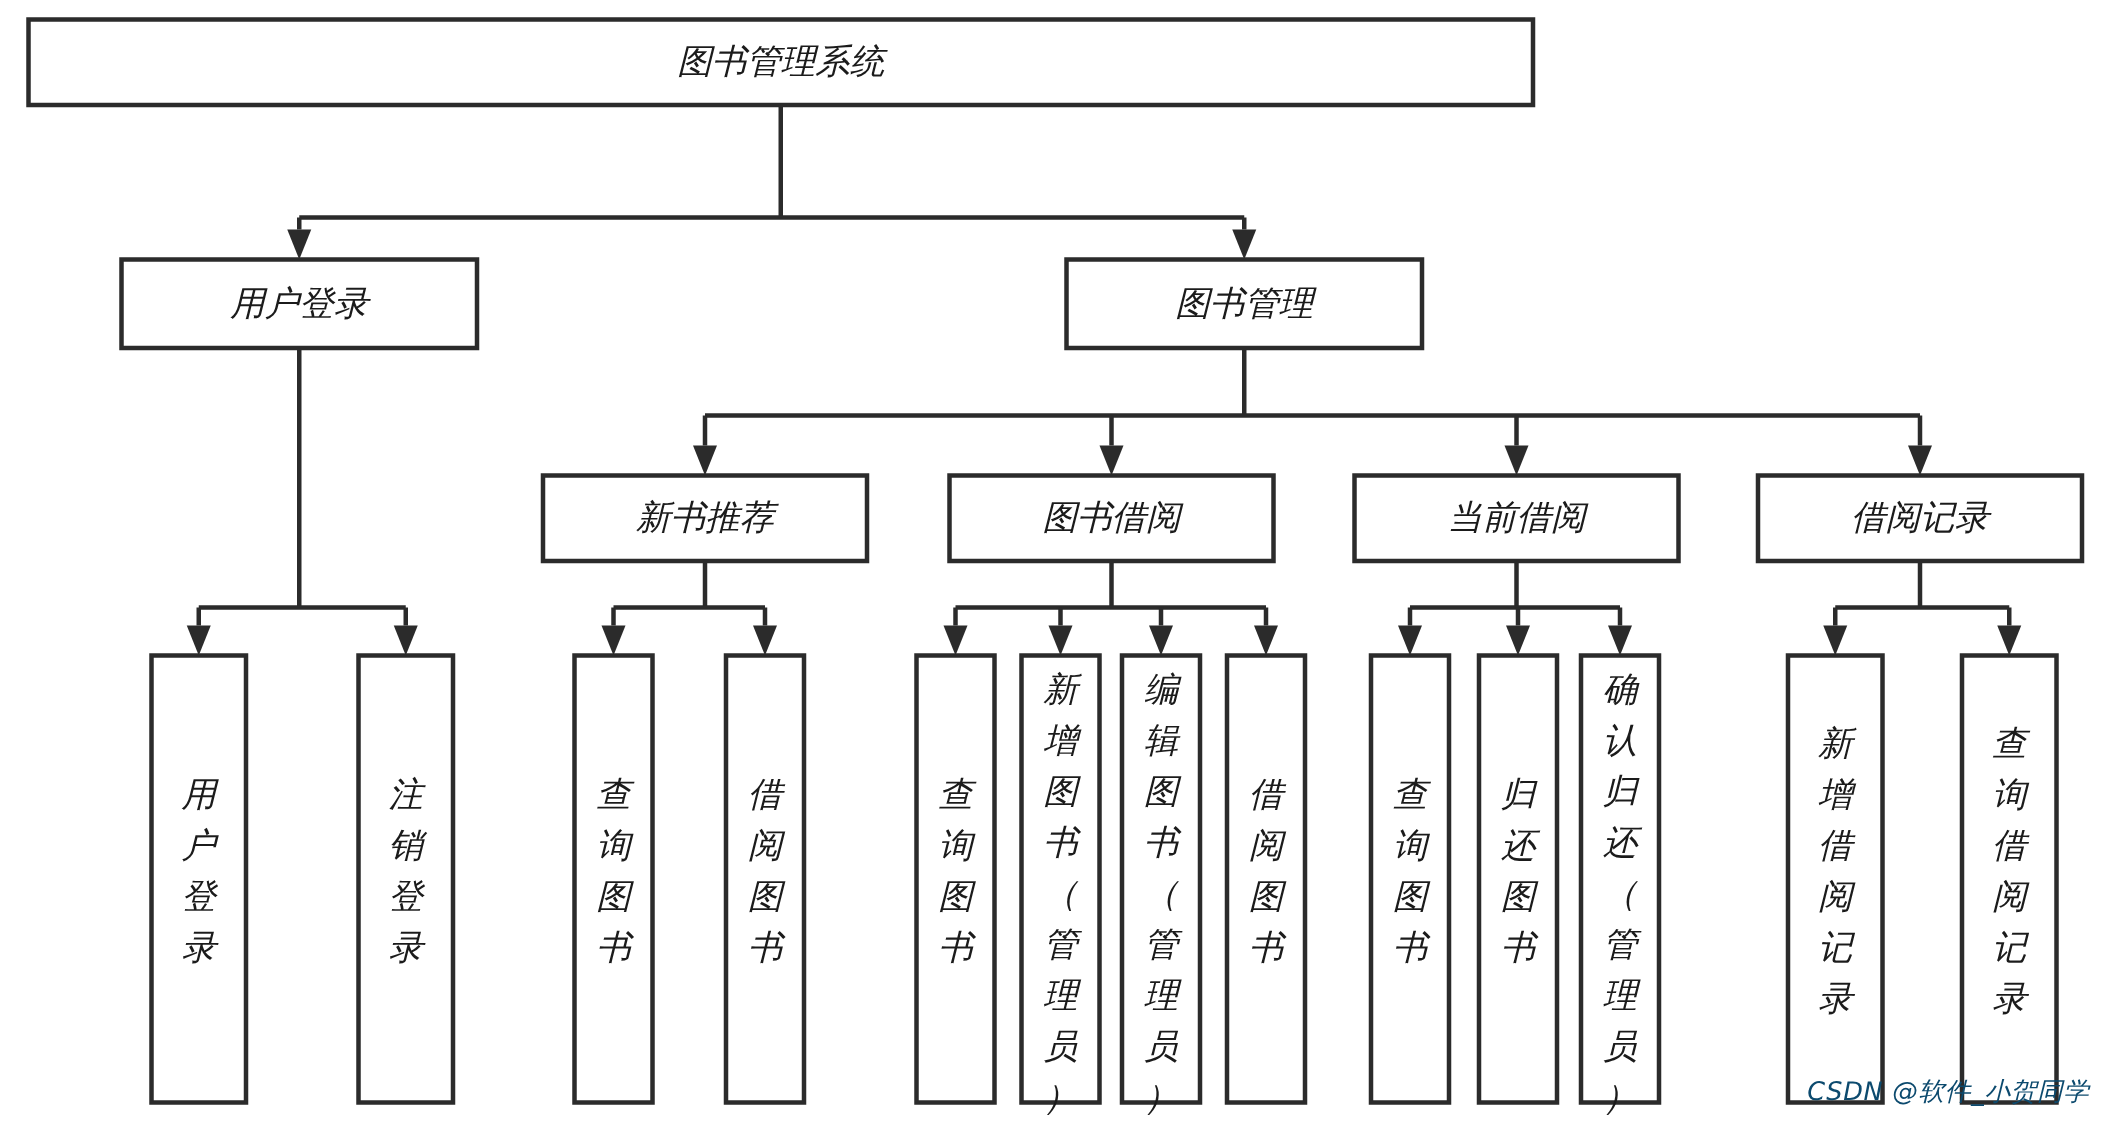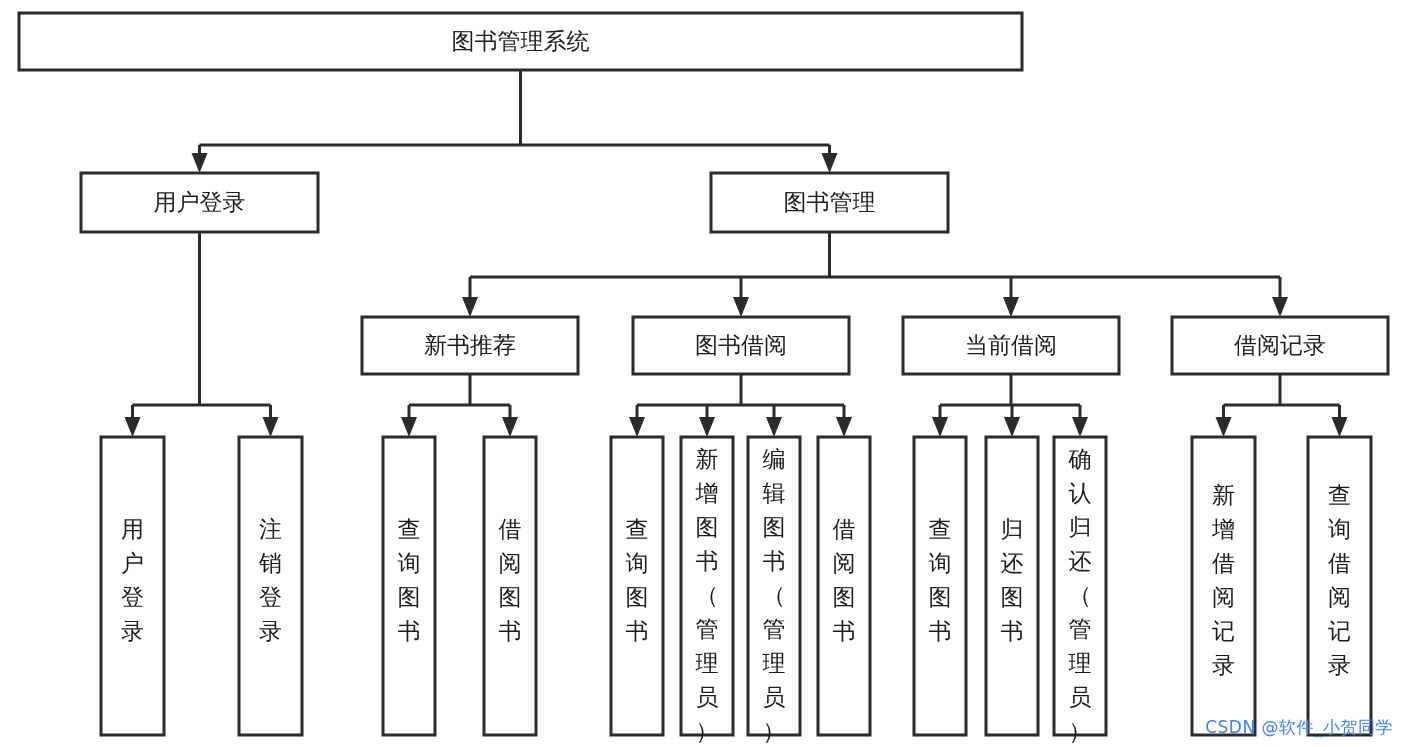--- a/index.html
+++ b/index.html
@@ -14,20 +14,21 @@
     position: relative;
     overflow: hidden;
     font-family: "DejaVu Sans", "Liberation Sans", sans-serif;
   }
   #diagram-root {
     position: absolute;
     left: 0;
     top: 0;
     width: 1405px;
     height: 747px;
+    font-style: italic;
   }
   svg.tree-canvas {
     display: block;
     width: 1405px;
     height: 747px;
   }
   .node-box {
     fill: #ffffff;
     stroke: #2b2b2b;
     stroke-width: 3;
@@ -52,21 +53,21 @@
   .node-label-v {
     fill: #1b1b1b;
     font-family: "DejaVu Sans", "Liberation Sans", sans-serif;
     font-size: 23px;
     text-anchor: middle;
   }
   .watermark-text {
     position: absolute;
     right: 12px;
     bottom: 8px;
-    color: #3b82f6;
+    color: #0c4a6e;
     font-size: 17px;
     font-family: "DejaVu Sans", "Liberation Sans", sans-serif;
     letter-spacing: 0.5px;
     white-space: nowrap;
     pointer-events: none;
   }
 </style>
 </head>
 <body>
 

